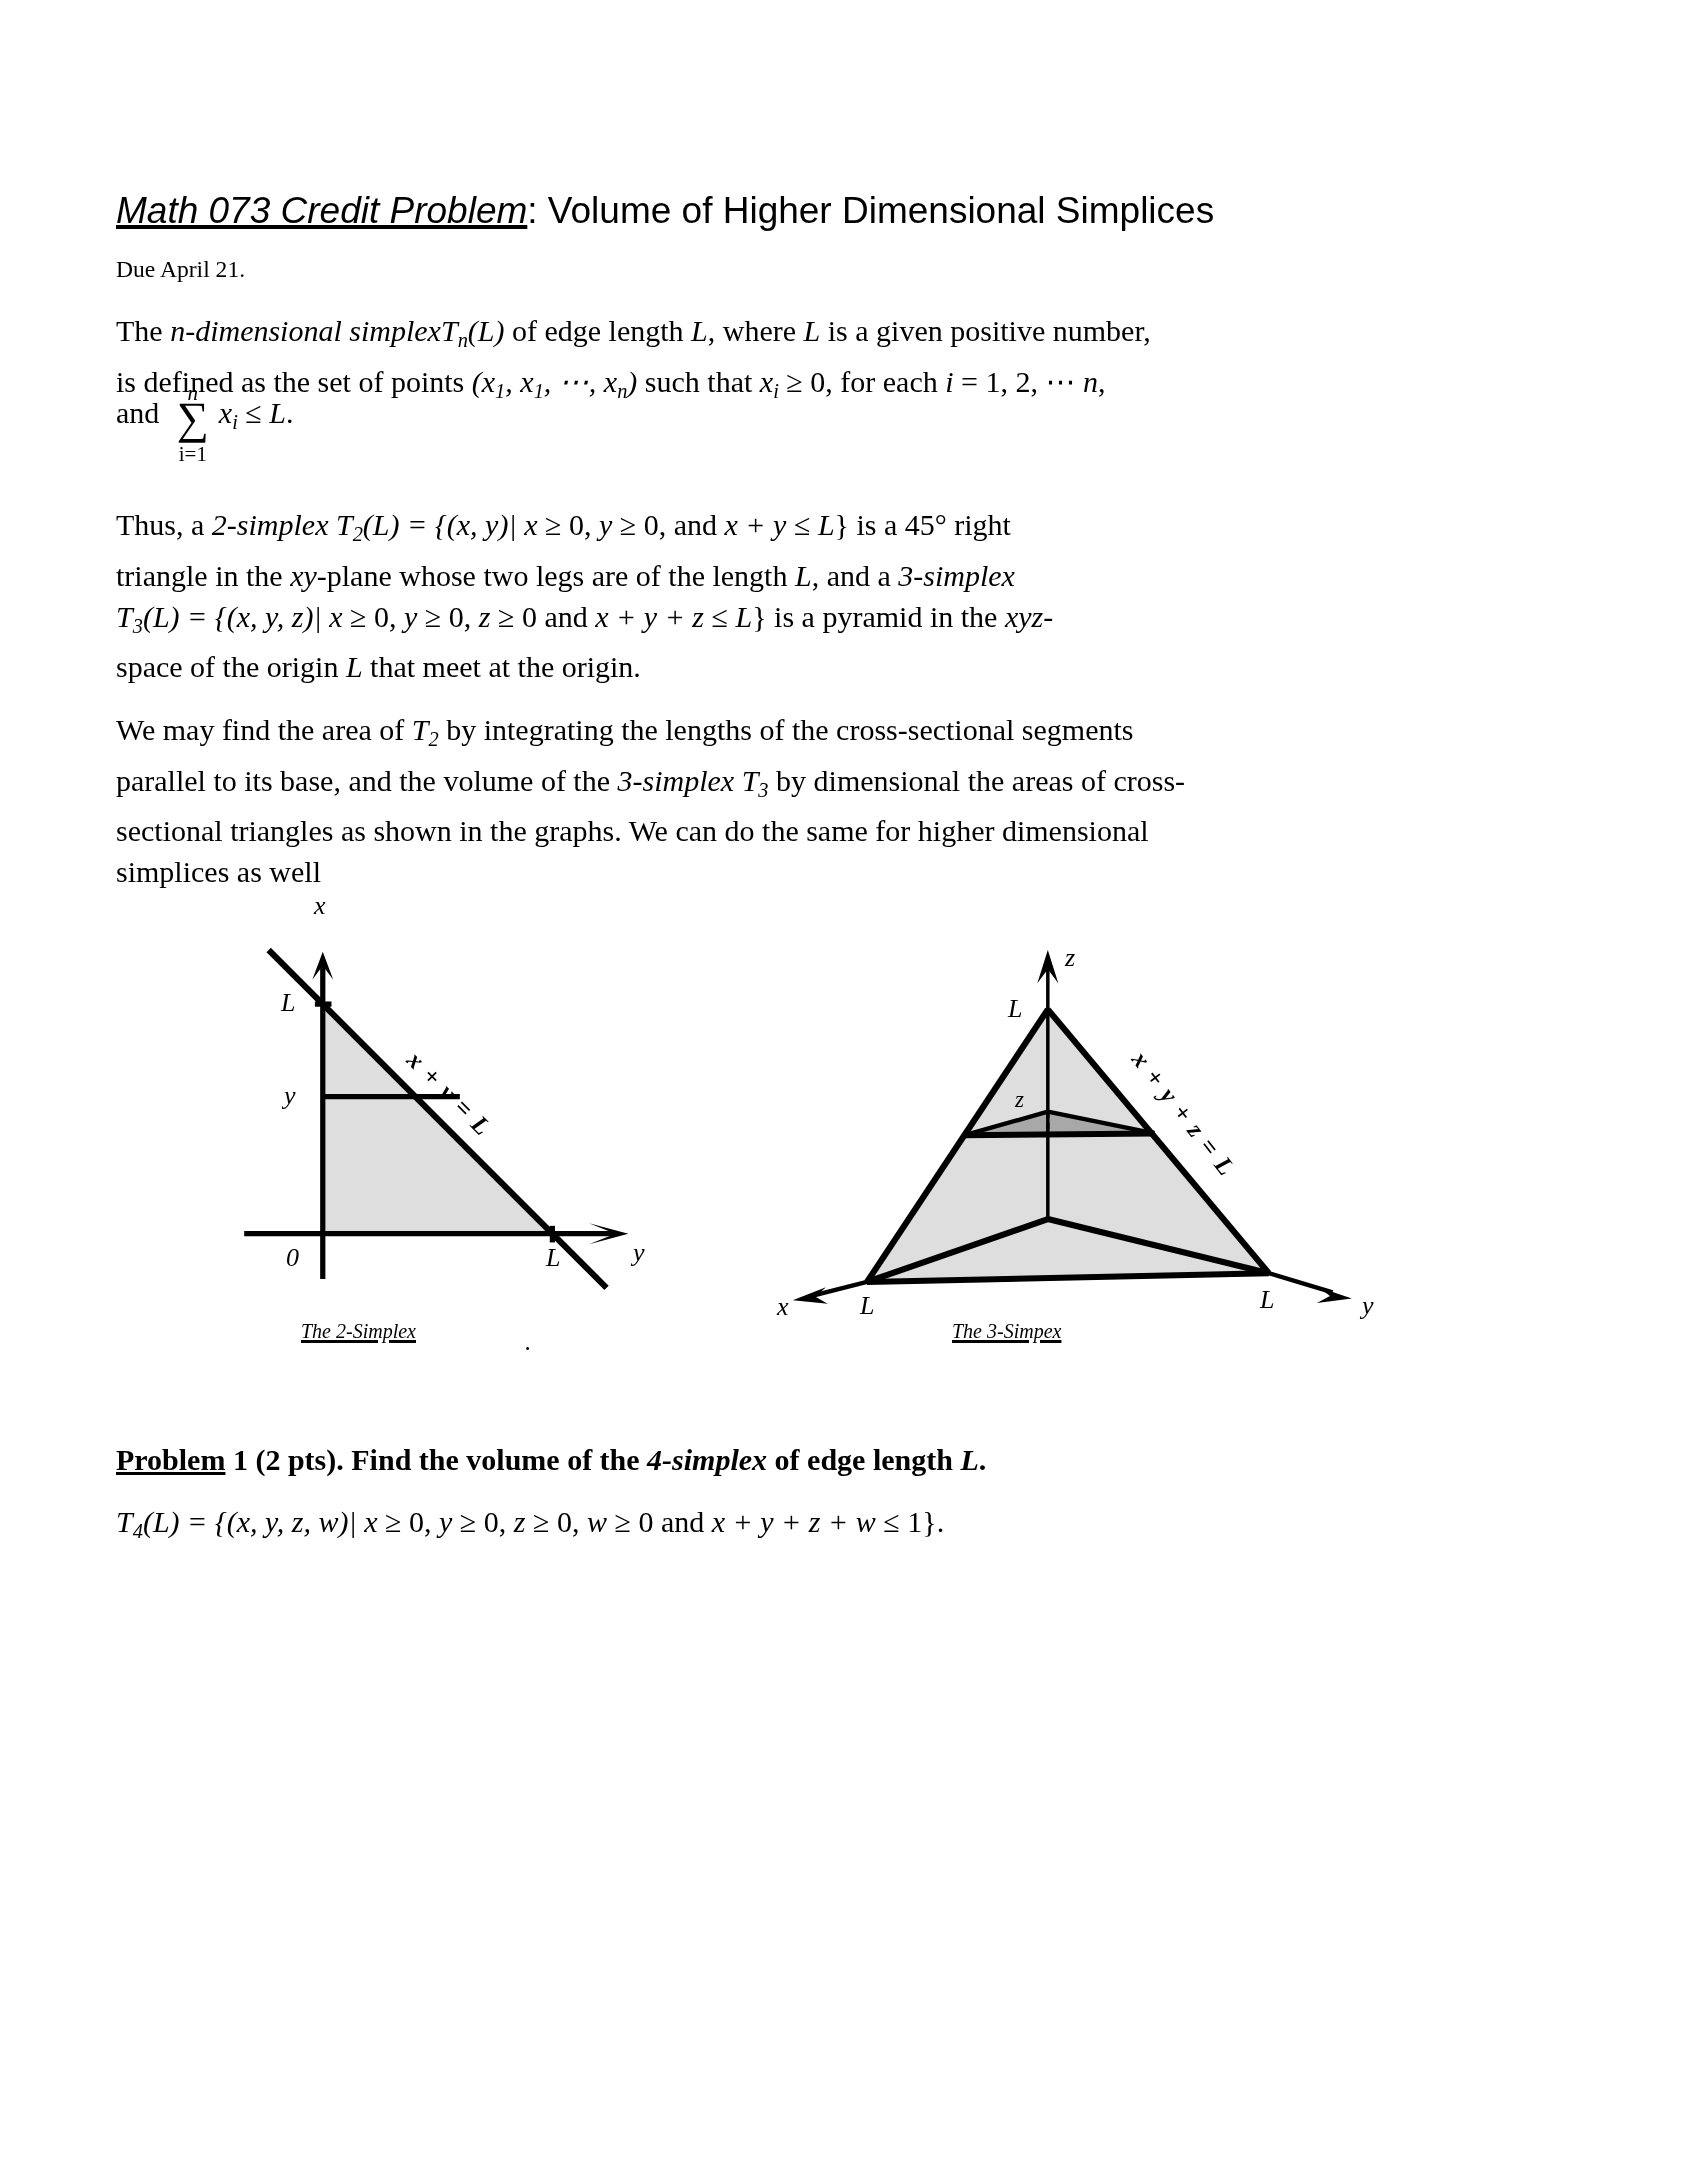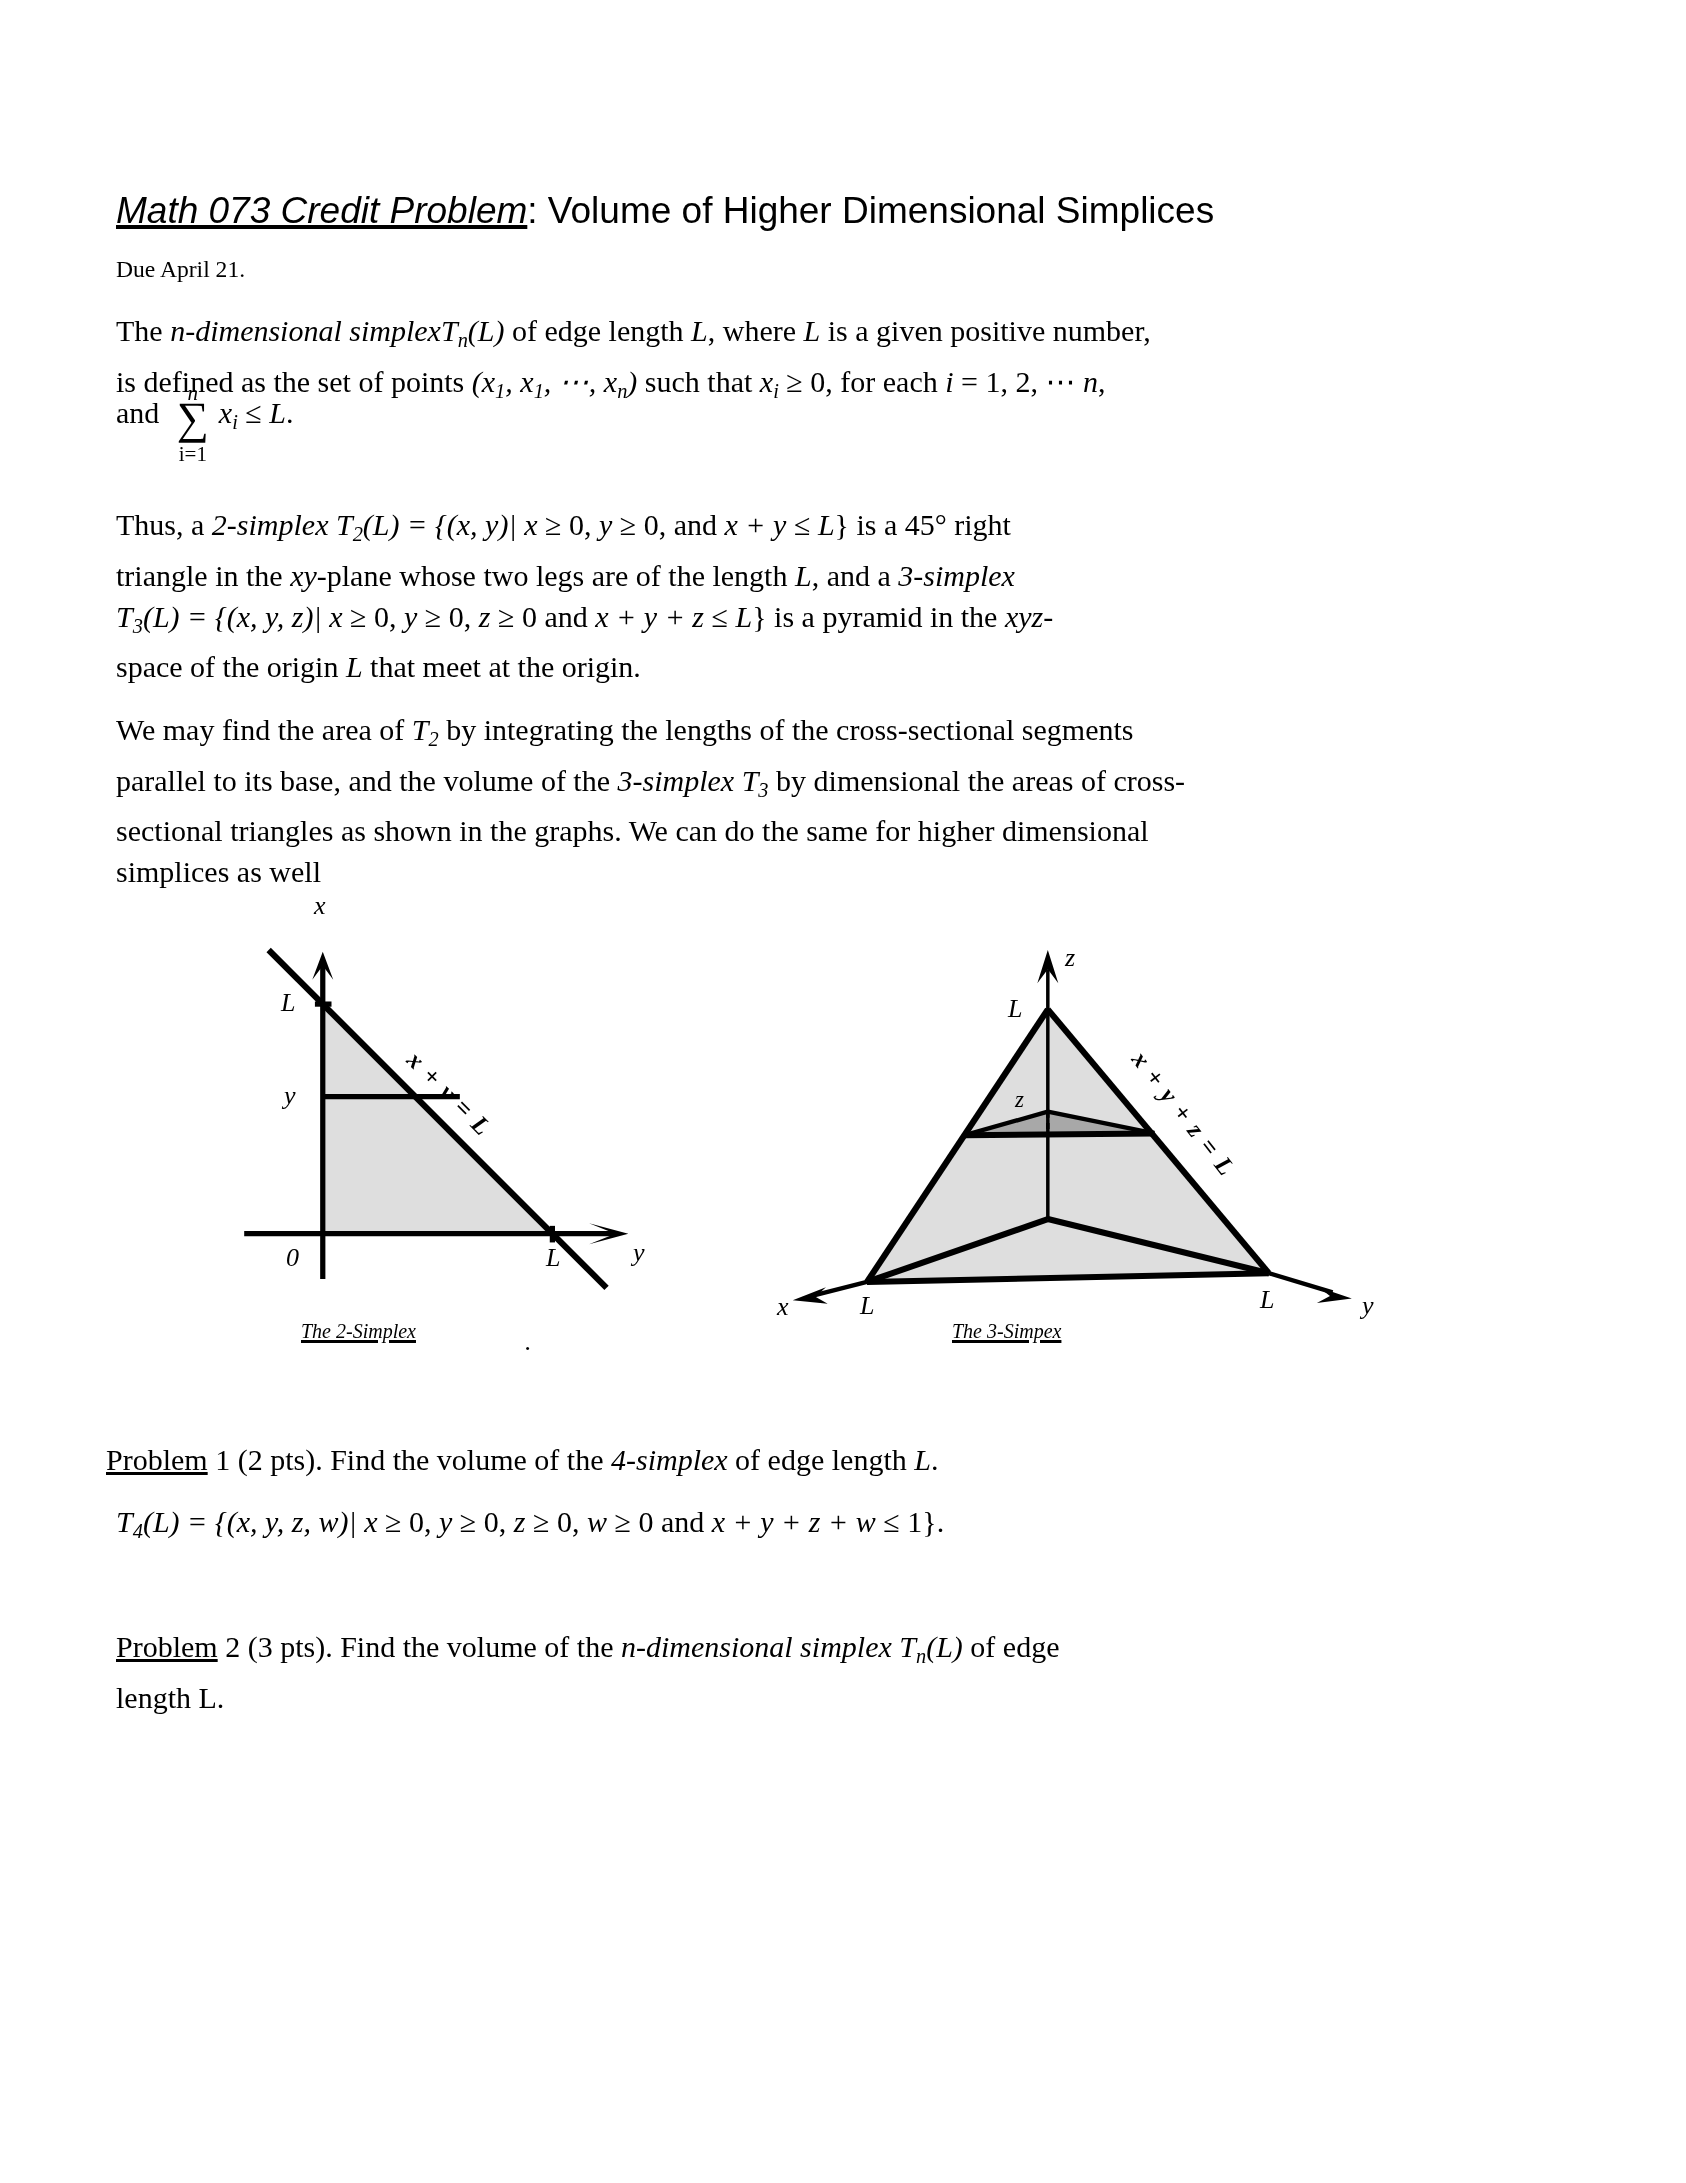--- a/index.html
+++ b/index.html
@@ -38,21 +38,21 @@
   .fig{position:absolute;}
   .figcap{position:absolute;font-style:italic;font-size:20px;
           text-decoration:underline;text-decoration-thickness:2.6px;white-space:nowrap;}
   .axlab{position:absolute;font-style:italic;font-size:26px;
          font-family:"Liberation Serif","DejaVu Serif",serif;white-space:nowrap;}
   .eqlab{position:absolute;font-style:italic;font-weight:bold;font-size:25px;
          white-space:nowrap;transform-origin:0 0;letter-spacing:1.7px;}
 
   
   .prob{position:absolute;font-size:30px;line-height:41px;width:1476px;}
-  .pr1{left:106px;top:1439px;}
+  .pr1{left:116px;top:1439px;font-weight:bold;}
   .pr1b{left:116px;top:1501px;}
   .pr2{left:116px;top:1626px;}
   .und{text-decoration:underline;text-decoration-thickness:2.6px;}
 </style>
 </head>
 <body>
 
 <div class="page">
 
   <div class="title">
@@ -166,20 +166,15 @@
 
   </div>
 
   <div class="prob pr1">
     <span class="und">Problem</span><span> 1</span><span> (2 pts). </span><span>Find the volume of the </span><i class="m">4-simplex</i><span> of edge length </span><i class="mi">L</i><span>.</span>
   </div>
   <div class="prob pr1b">
     <span class="nb"><i class="mi">T</i><span class="sub"><i class="mi">4</i></span><i class="mi">(L) = {(x, y, z, w)| </i></span><i class="mi">x</i><span> ≥ 0, </span><i class="mi">y</i><span> ≥ 0,  </span><i class="mi">z</i><span> ≥ 0, </span><i class="mi">w</i><span> ≥ 0 and </span><i class="mi">x + y + z + w</i><span> ≤ 1}.</span>
   </div>
 
-  <div class="prob pr2">
-    <span class="und">Problem</span><span> 2</span><span> (3 pts).  </span><span>Find the volume of the </span><i class="m">n-dimensional simplex</i><span class="nb"><i class="mi"> T</i><span class="sub"><i class="mi">n</i></span><i class="m">(L)</i></span><span> of edge</span>
-    <br>
-    <span>length L.</span>
-  </div>
 
 </div>
 
 
 </body></html>

